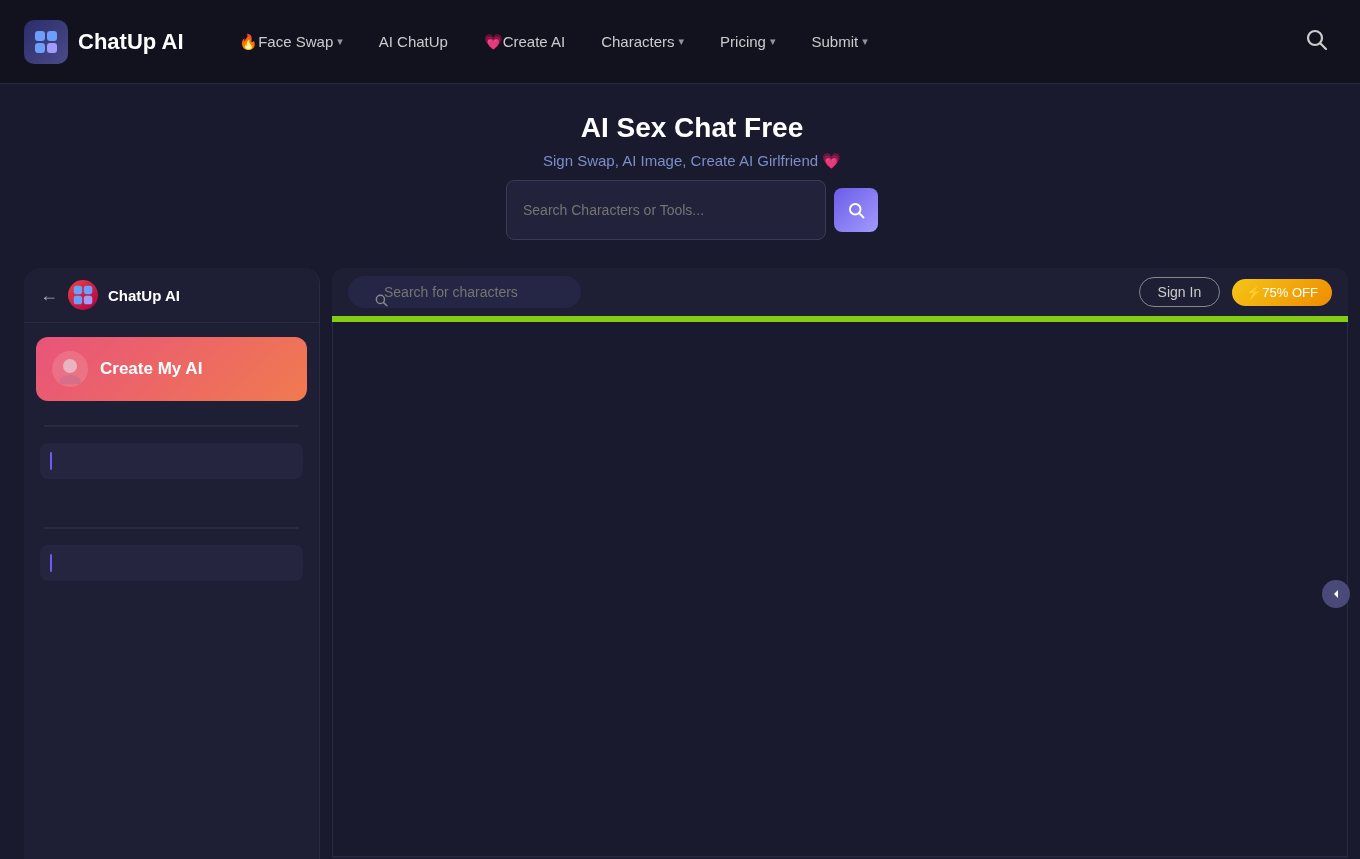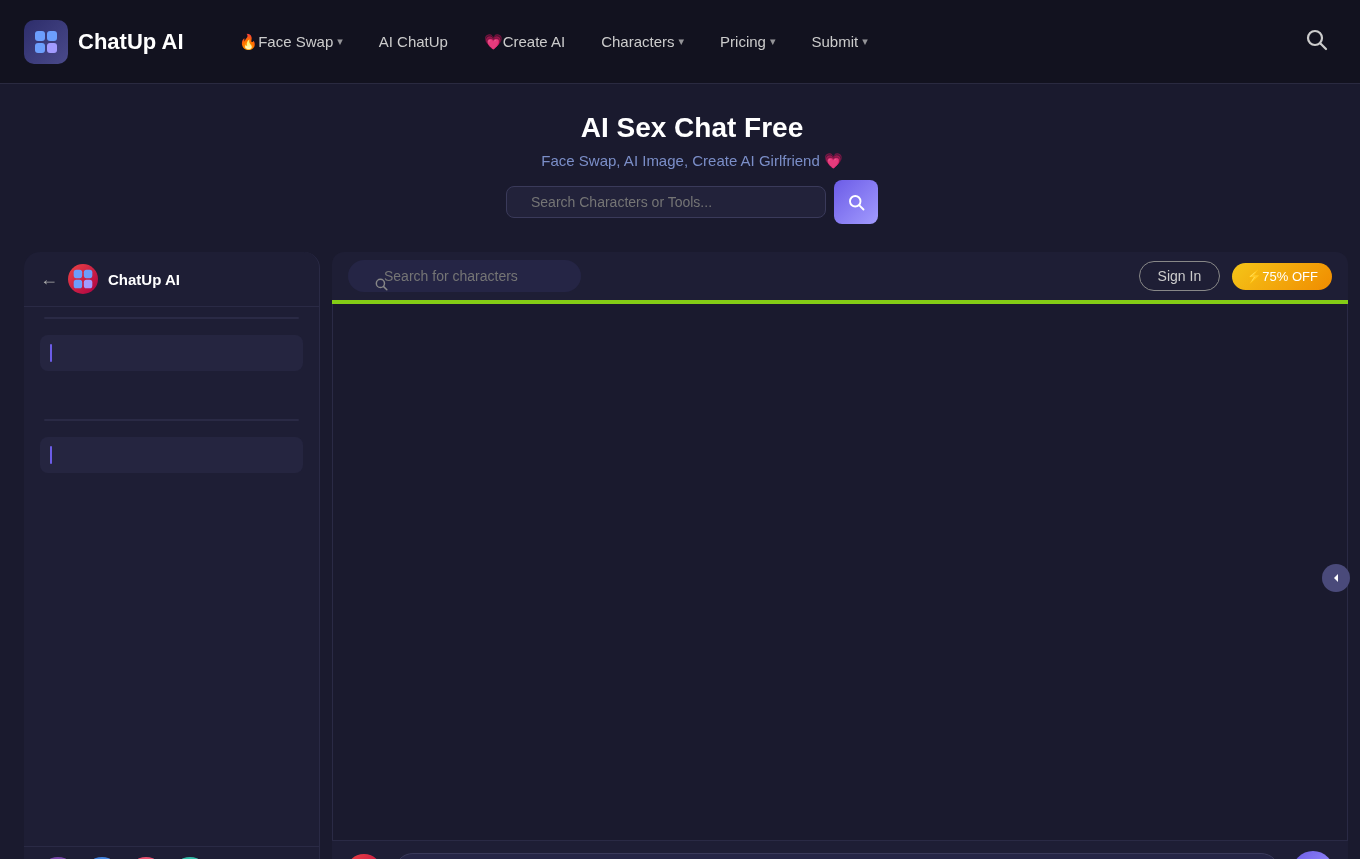--- a/index.html
+++ b/index.html
@@ -91,25 +91,25 @@
       color: #7b8ec8;
     }
     .search-bar-hero {
       display: inline-flex;
       align-items: center;
       margin-top: 10px;
       gap: 8px;
     }
     .search-input-hero {
       width: 320px;
-      height: 32px;
+      height: 60px;
       background: #22223a;
       border: 1px solid #3a3a5a;
       border-radius: 8px;
-      padding: 0 24px;
+      padding: 0 16px;
       color: #aaa;
       font-size: 14px;
       outline: none;
     }
     .search-btn-hero {
       width: 44px;
       height: 44px;
       background: linear-gradient(135deg, #6c5ce7, #a29bfe);
       border: none;
       border-radius: 8px;
@@ -257,21 +257,21 @@
       margin: 12px 12px 12px 12px;
     }
 
     
     .chat-topbar {
       display: flex;
       align-items: center;
       padding: 8px 16px;
       background: #1e1e35;
       border-radius: 12px 12px 0 0;
-      border-bottom: 4px solid #84cc16;
+      border-bottom: 6px solid #84cc16;
       gap: 12px;
     }
     .search-characters-input {
       flex: 1;
       background: #252545;
       border: none;
       border-radius: 20px;
       padding: 8px 16px 8px 36px;
       color: #aaa;
       font-size: 14px;
@@ -423,21 +423,21 @@
     <svg width="24" height="24" viewBox="0 0 24 24" fill="none" stroke="#ccc" stroke-width="2.2" stroke-linecap="round">
       <circle cx="11" cy="11" r="7"></circle>
       <line x1="16.5" y1="16.5" x2="22" y2="22"></line>
     </svg>
   </div>
 </header>
 
 <div class="hero">
   <div class="hero-title">AI Sex Chat Free</div>
   <div class="hero-subtitle">
-    <span>Face Swap, AI Image, Create AI Girlfriend </span>
+    <span>Sign Swap, AI Image, Create AI Girlfriend </span>
     <span>💗</span>
   </div>
   <div class="search-bar-hero">
     <input class="search-input-hero" type="text" placeholder="Search Characters or Tools..." style="">
     <button class="search-btn-hero">
       <svg width="18" height="18" viewBox="0 0 24 24" fill="none" stroke="#fff" stroke-width="2.5" stroke-linecap="round">
         <circle cx="11" cy="11" r="7"></circle>
         <line x1="16.5" y1="16.5" x2="22" y2="22"></line>
       </svg>
     </button>
@@ -453,20 +453,29 @@
         <svg width="22" height="22" viewBox="0 0 26 26" fill="none">
           <rect x="2" y="2" width="10" height="10" rx="3" fill="#6c9efc"></rect>
           <rect x="14" y="2" width="10" height="10" rx="3" fill="#6c9efc"></rect>
           <rect x="2" y="14" width="10" height="10" rx="3" fill="#6c9efc"></rect>
           <rect x="14" y="14" width="10" height="10" rx="3" fill="#a29bfe"></rect>
         </svg>
       </div>
       <span class="panel-title">ChatUp AI</span>
     </div>
 
+    <div class="create-ai-card">
+      <div class="create-ai-avatar">
+        <svg width="30" height="30" viewBox="0 0 30 30">
+          <circle cx="15" cy="12" r="7" fill="#e8b4c0"></circle>
+          <ellipse cx="15" cy="28" rx="11" ry="7" fill="#d4708a"></ellipse>
+        </svg>
+      </div>
+      <span class="create-ai-label">Create My AI</span>
+    </div>
 
     <div class="divider-line"></div>
 
     <div class="chat-bar-placeholder">
       <div class="chat-bar-cursor"></div>
     </div>
 
     <div style="margin: 16px 0;"></div>
 
     <div class="divider-line"></div>

